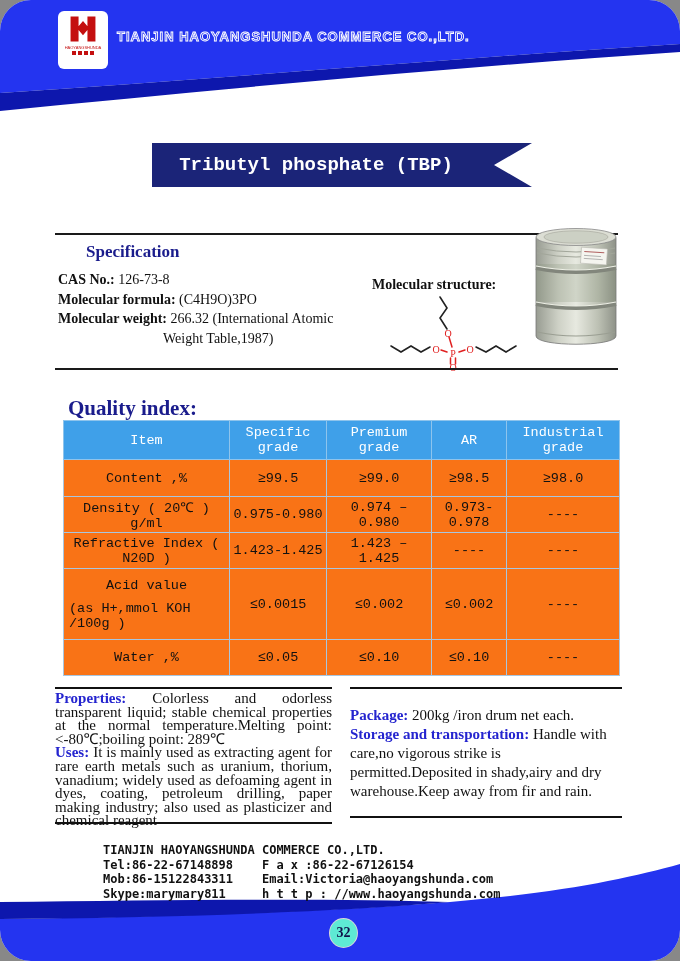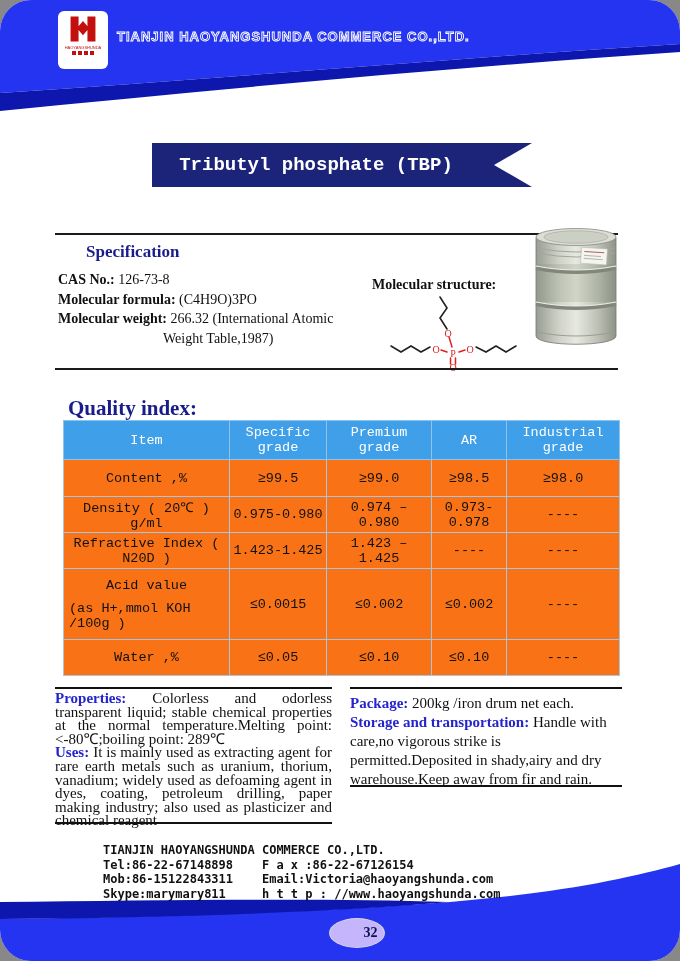--- a/index.html
+++ b/index.html
@@ -50,33 +50,33 @@
   table.quality tr.r1 td{height:34px;}
   table.quality tr.r2 td,table.quality tr.r3 td,table.quality tr.r5 td{height:33px;}
   table.quality tr.r4 td{height:68px;}
   .acid-sub{text-align:left;padding-left:4px;margin-top:8px;}
 
   
   .col{position:absolute;top:687px;border-top:2px solid #111;border-bottom:2px solid #111;
         box-sizing:border-box;font-size:15px;}
   .col-left{left:55px;width:277px;height:137px;line-height:13.6px;text-align:justify;
         padding-top:3px;}
-  .col-right{left:350px;width:272px;height:100px;line-height:19px;padding-top:5px;}
+  .col-right{left:350px;width:272px;height:131px;line-height:19px;padding-top:17px;}
   .lbl-blue{color:#2424cf;font-weight:bold;}
 
   
   .contact{position:absolute;left:103px;top:843px;z-index:3;
         font-family:"DejaVu Sans Mono",monospace;font-size:12px;font-weight:bold;
         line-height:14.5px;color:#111;}
   .contact div{white-space:pre;}
   .ftr-svg{position:absolute;left:0;top:856px;z-index:1;}
   .page-badge{position:absolute;left:330px;top:919px;width:27px;height:28px;z-index:4;
-        background:#c4b5fd;border-radius:50%;display:flex;align-items:center;
+        background:#5eead4;border-radius:50%;display:flex;align-items:center;
         justify-content:center;font-size:14px;font-weight:bold;color:#10124a;
-        box-shadow:0 0 0 1px #d8d8d8;padding-left:27px;}
+        box-shadow:0 0 0 1px #d8d8d8;}
 </style>
 </head>
 <body>
 
 <div class="page">
 
   <svg class="hdr-svg" width="680" height="125" viewBox="0 0 680 125">
     <path d="M0,0 H680 V44 C470,57 230,78 0,93 Z" fill="#2434f0"></path>
     <path d="M0,93 C230,78 470,57 680,44 V52 C460,67 220,89 0,111 Z" fill="#0d17ad"></path>
   </svg>

